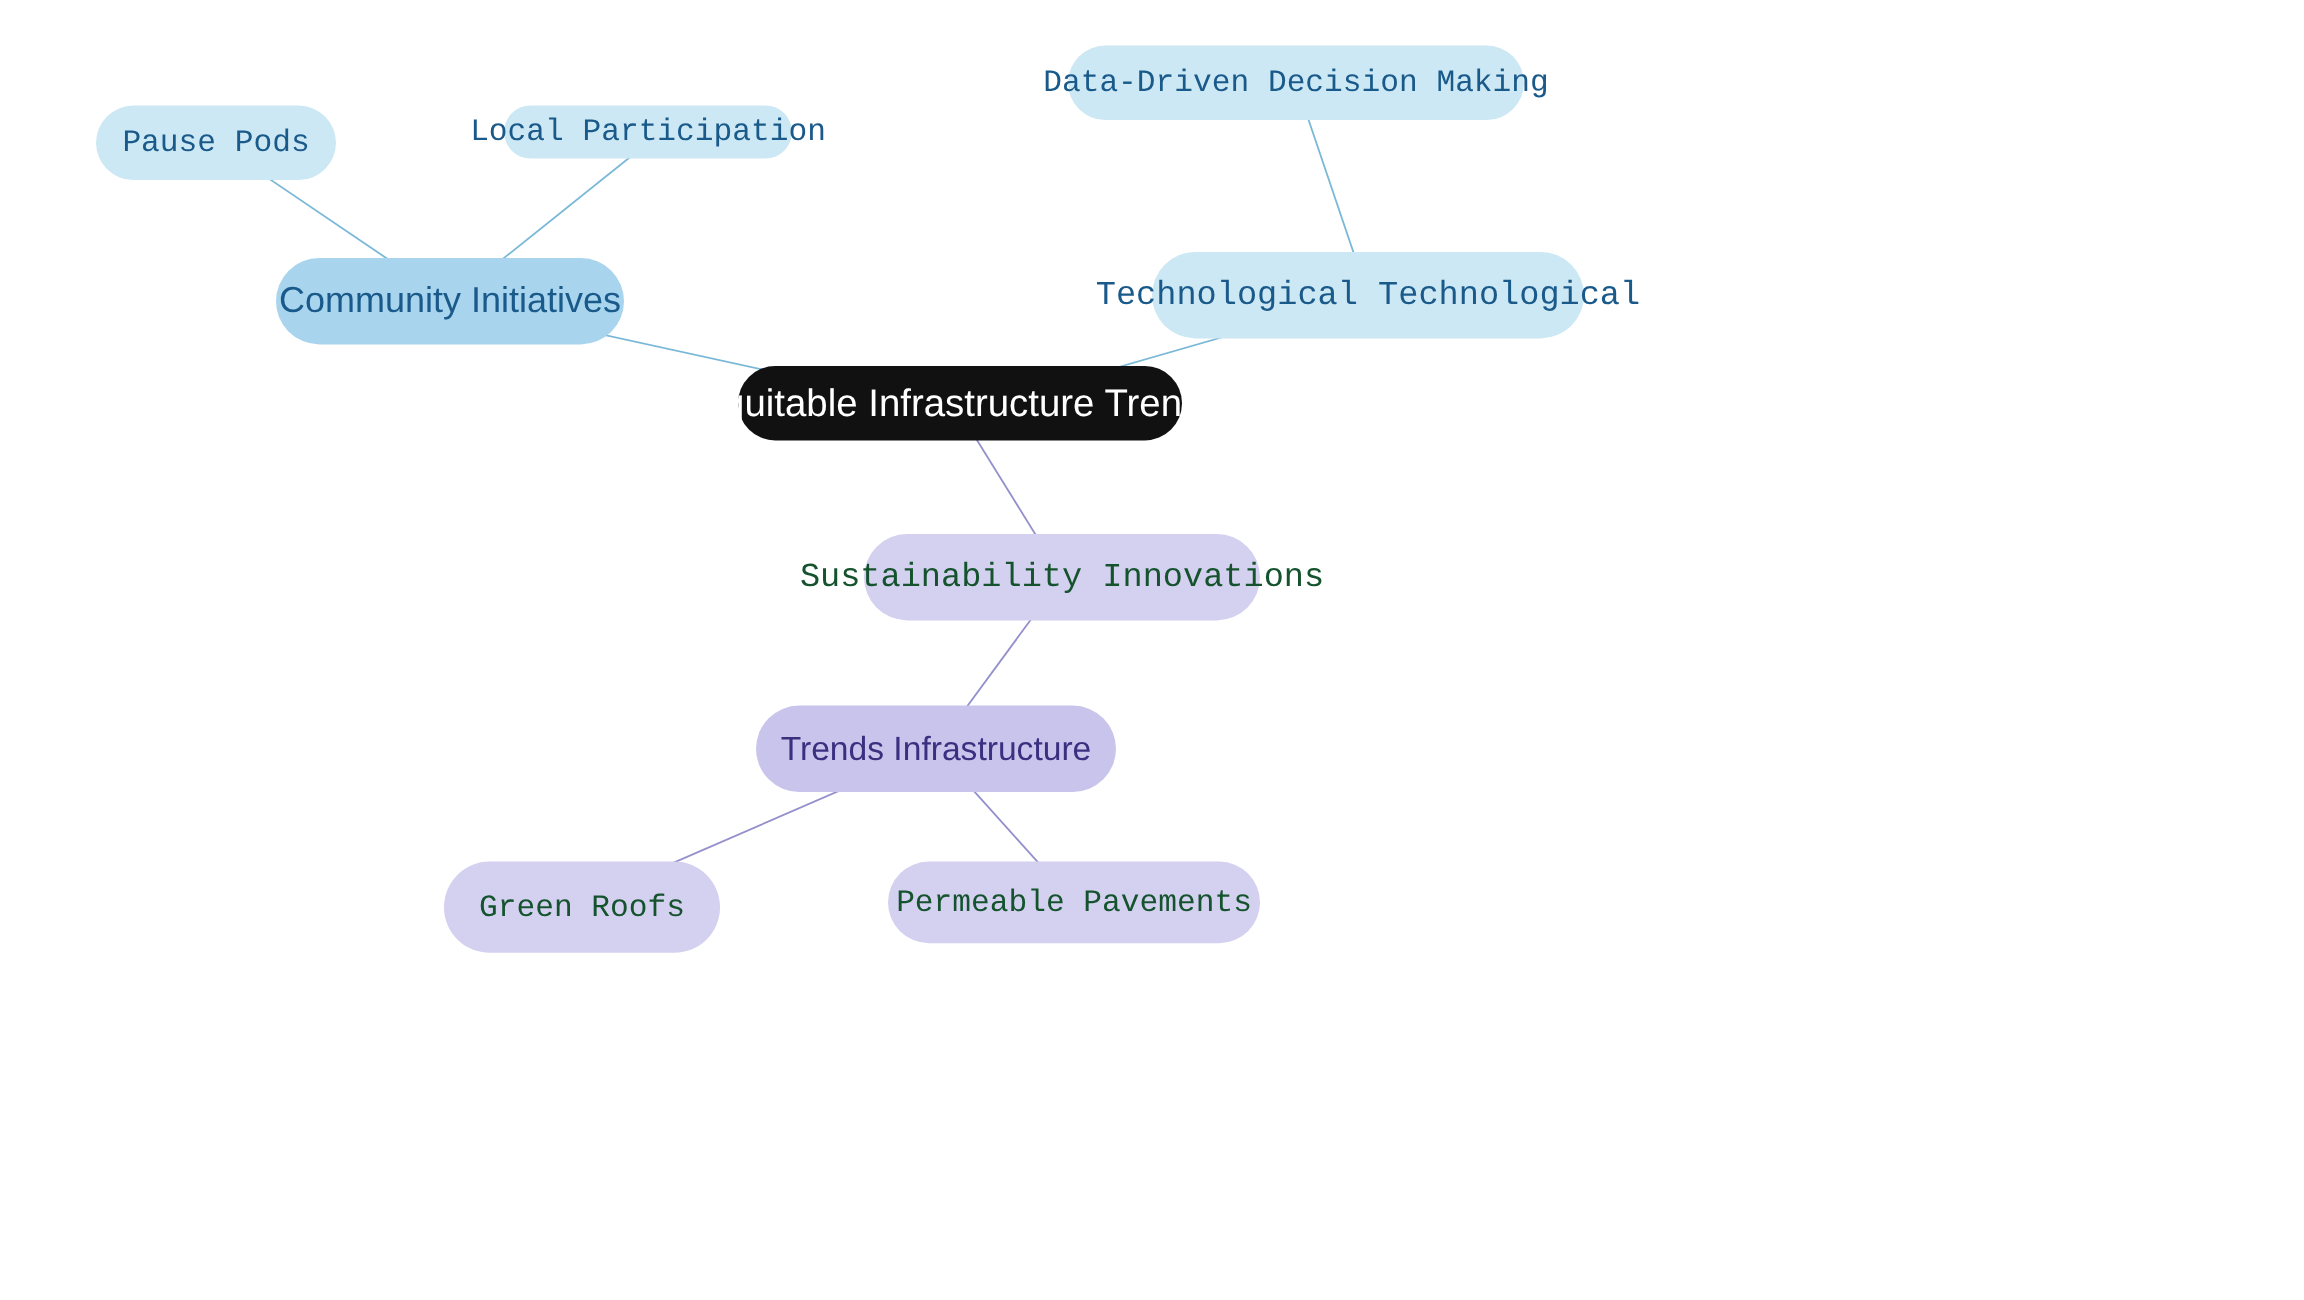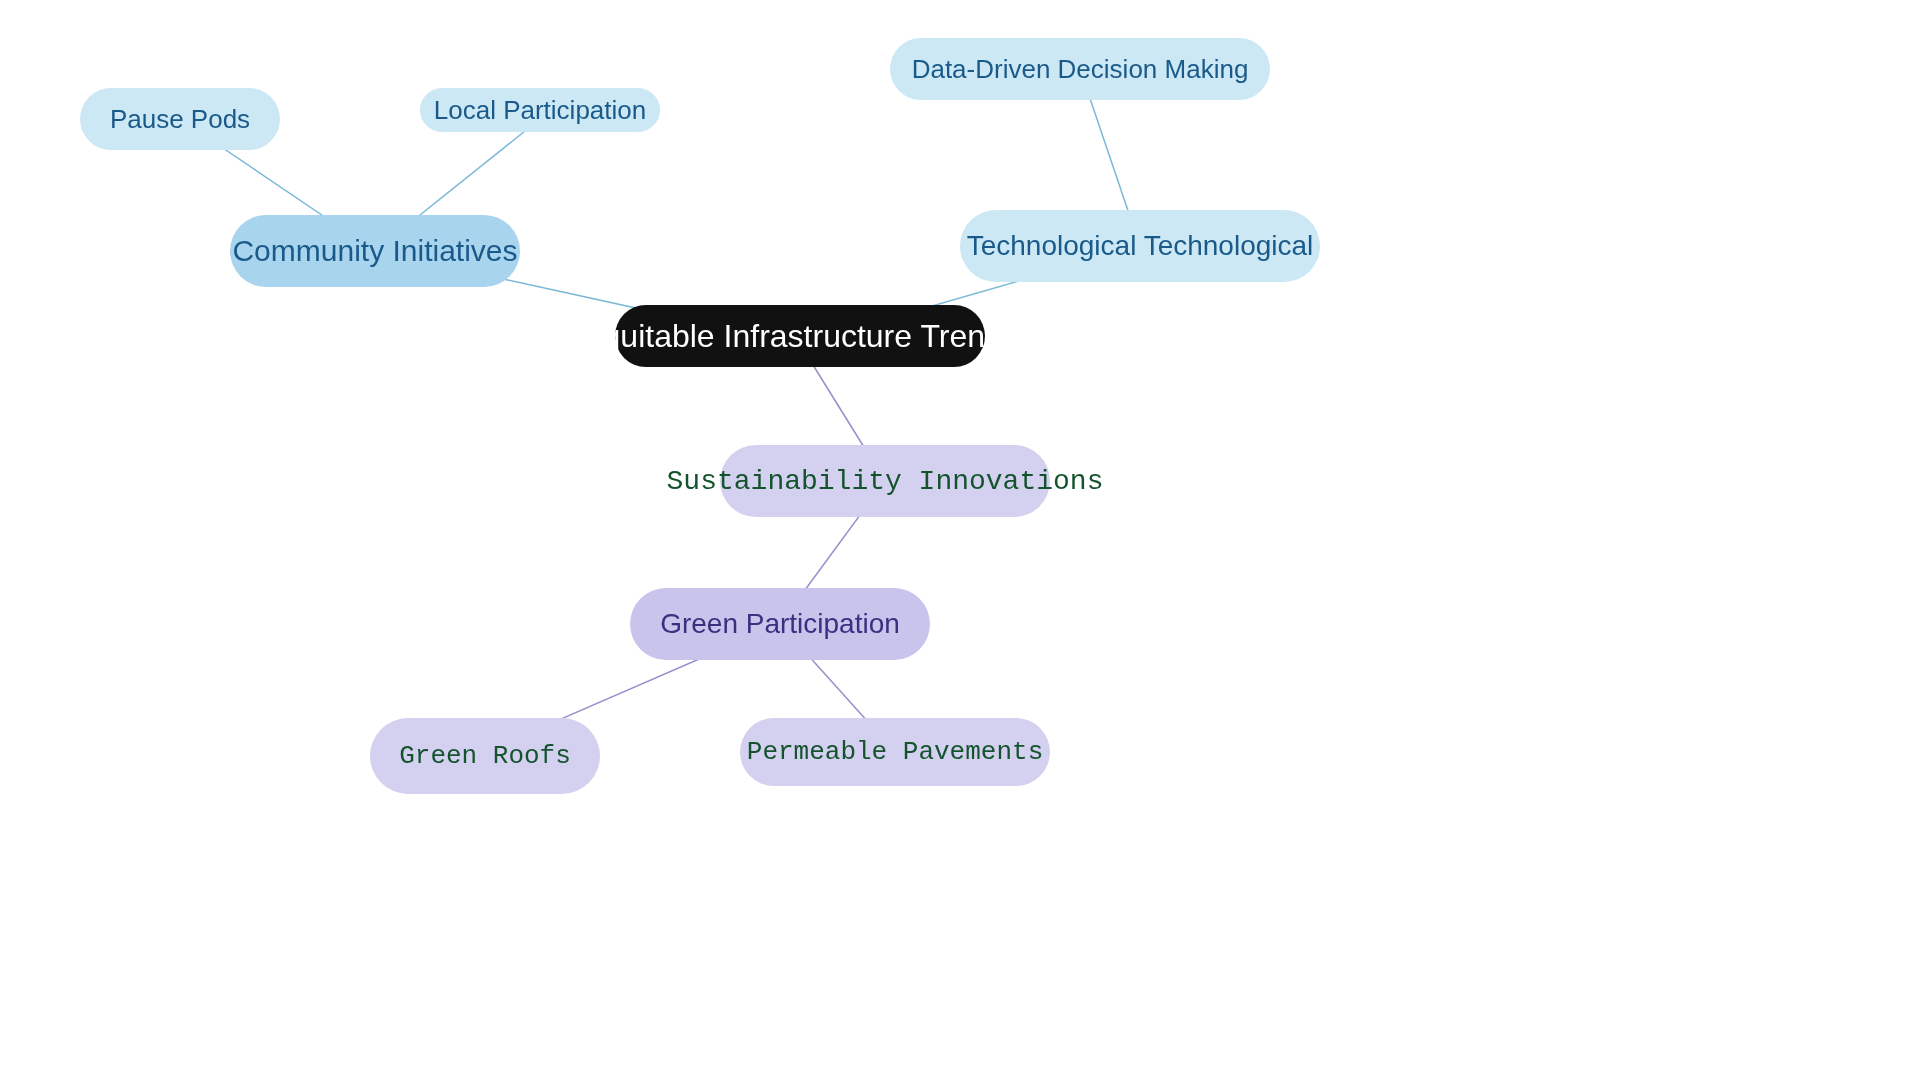--- a/index.html
+++ b/index.html
@@ -36,20 +36,21 @@
       font-size: 32px;
       font-weight: 500;
       padding: 22px 55px;
       border-radius: 50px;
     }
     .node-blue-light {
       background: #cce8f4;
       color: #1a5a8a;
       padding: 18px 40px;
       border-radius: 50px;
+      font-family: Liberation Mono, monospace;
     }
     .node-blue-medium {
       background: #a8d4ee;
       color: #1a5a8a;
       padding: 24px 45px;
       border-radius: 50px;
       font-size: 30px;
     }
     .node-purple-light {
       background: #d4d0f0;
@@ -87,17 +88,17 @@
 <div class="node node-blue-light" style="left: 80px; top: 88px; width: 200px; height: 62px; font-size: 26px; text-align: center;">Pause Pods</div>
 
 <div class="node node-blue-light" style="left: 420px; top: 88px; width: 240px; height: 44px; font-size: 26px;">Local Participation</div>
 
 <div class="node node-blue-light" style="left: 960px; top: 210px; width: 360px; height: 72px;">Technological Technological</div>
 
 <div class="node node-blue-light" style="left: 890px; top: 38px; width: 380px; height: 62px; font-size: 26px;">Data-Driven Decision Making</div>
 
 <div class="node node-purple-light" style="left: 720px; top: 445px; width: 330px; height: 72px;">Sustainability Innovations</div>
 
-<div class="node node-purple-medium" style="left: 630px; top: 588px; width: 300px; height: 72px;">Green Participation</div>
+<div class="node node-purple-medium" style="left: 630px; top: 588px; width: 300px; height: 72px;">Trends Infrastructure</div>
 
 <div class="node node-purple-light" style="left: 370px; top: 718px; width: 230px; height: 76px; font-size: 26px;">Green Roofs</div>
 
 <div class="node node-purple-light" style="left: 740px; top: 718px; width: 310px; height: 68px; font-size: 26px;">Permeable Pavements</div>
 
 </body></html>

